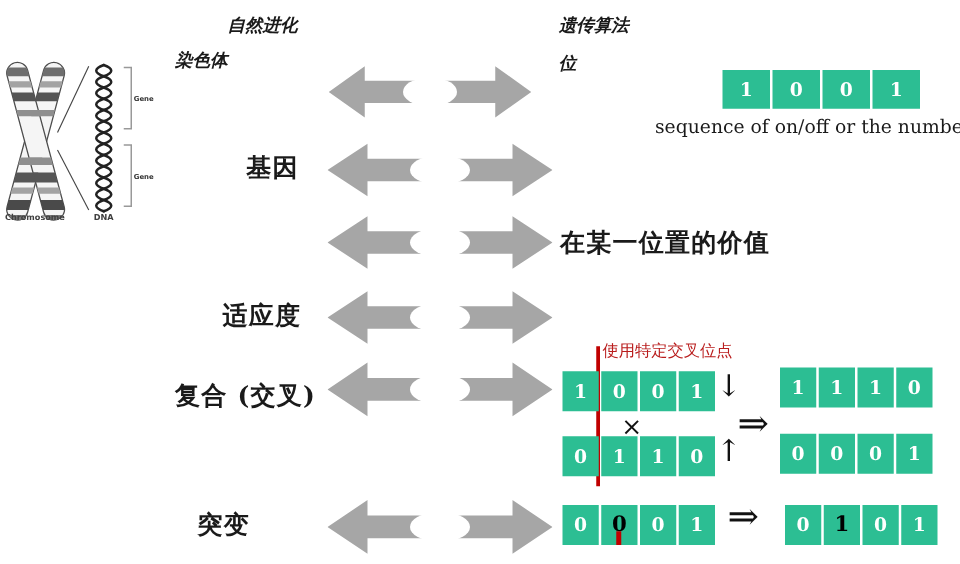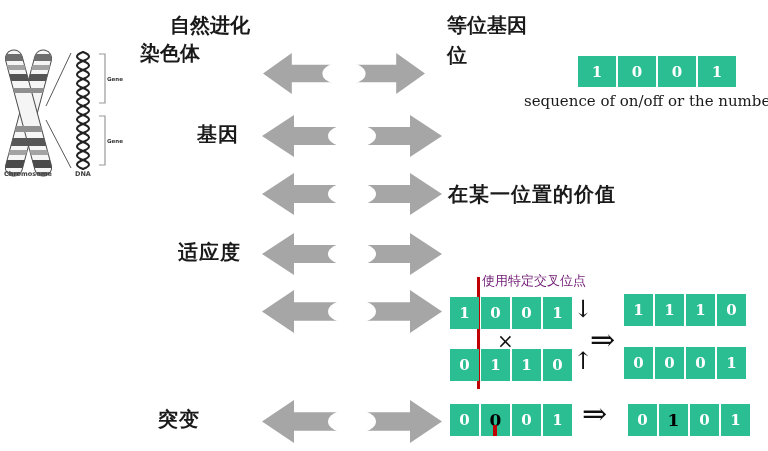--- a/index.html
+++ b/index.html
@@ -1,24 +1,24 @@
 <!DOCTYPE html>
 <html style="--green: #2cbe93; --arrow: #a6a6a6; --red: #c00000;"><head>
 <meta charset="utf-8">
 <style>
   html,body{margin:0;padding:0;background:#fff;}
   #canvas{
     position:relative;width:768px;height:451px;background:#fff;overflow:hidden;
     font-family:"DejaVu Serif","Liberation Serif",serif;color:#1a1a1a;
   }
   .abs{position:absolute;}
-  .hdr{font-weight:bold;font-size:20px;line-height:1.25;white-space:nowrap;}
+  .hdr{font-weight:bold;font-size:14px;line-height:1.25;white-space:nowrap;font-style:italic;}
   .lbl{font-size:20px;line-height:1.2;white-space:nowrap;letter-spacing:1px;font-weight:bold;}
   .caption{font-size:15px;white-space:nowrap;}
-  .annot{font-size:13px;color:#701a75;white-space:nowrap;}
+  .annot{font-size:13px;color:#b91c1c;white-space:nowrap;}
   .seq{position:absolute;display:flex;gap:2px;}
   .cell{
     background:var(--green);color:#fff;font-weight:bold;
     display:flex;align-items:center;justify-content:center;
     font-family:"DejaVu Serif","Liberation Serif",serif;
   }
   .cell.bit{width:38px;height:31px;font-size:15px;}
   .cell.sm{width:29px;height:32px;font-size:15px;}
   .cell.mut{color:#000;font-size:17px;position:relative;}
   .redline{position:absolute;background:var(--red);}
@@ -77,21 +77,21 @@
     <path d="M97,6 h6 v49 h-6" fill="none" stroke="#999" stroke-width="1.2"></path>
     <path d="M97,68 h6 v49 h-6" fill="none" stroke="#999" stroke-width="1.2"></path>
     <text x="105" y="33" font-size="5.5" font-weight="bold" fill="#333" font-family="DejaVu Sans, sans-serif">Gene 1</text>
     <text x="105" y="95" font-size="5.5" font-weight="bold" fill="#333" font-family="DejaVu Sans, sans-serif">Gene 2</text>
     <text x="2" y="128" font-size="6.5" font-weight="bold" fill="#404040" font-family="DejaVu Sans, sans-serif">Chromosome</text>
     <text x="73" y="128" font-size="6.5" font-weight="bold" fill="#404040" font-family="DejaVu Sans, sans-serif">DNA</text>
   </svg>
 
   <div class="abs hdr" style="left:140px;top:13px;width:140px;text-align:center">自然进化</div>
   <div class="abs hdr" style="left:140px;top:41px;width:140px;text-align:left">染色体</div>
-  <div class="abs hdr" style="left:447px;top:13px">等位基因</div>
+  <div class="abs hdr" style="left:447px;top:13px">遗传算法</div>
   <div class="abs hdr" style="left:447px;top:43px">位</div>
 
   <svg class="abs" style="left:263px;top:51px;width:162px;height:45px" viewBox="0 0 180 46" preserveAspectRatio="none">
     <polygon class="arrow-poly" points="0,23 32,2 32,14 86,14 86,32 32,32 32,44"></polygon>
     <polygon class="arrow-poly" points="180,23 148,2 148,14 94,14 94,32 148,32 148,44"></polygon>
     <ellipse class="notch" cx="86" cy="23" rx="20" ry="11"></ellipse>
       <ellipse class="notch" cx="94" cy="23" rx="20" ry="11"></ellipse>
   </svg>
   <svg class="abs" style="left:262px;top:113px;width:180px;height:46px" viewBox="0 0 180 46" preserveAspectRatio="none">
     <polygon class="arrow-poly" points="0,23 32,2 32,14 86,14 86,32 32,32 32,44"></polygon>
@@ -119,20 +119,21 @@
   </svg>
   <svg class="abs" style="left:262px;top:398px;width:180px;height:47px" viewBox="0 0 180 46" preserveAspectRatio="none">
     <polygon class="arrow-poly" points="0,23 32,2 32,14 86,14 86,32 32,32 32,44"></polygon>
     <polygon class="arrow-poly" points="180,23 148,2 148,14 94,14 94,32 148,32 148,44"></polygon>
     <ellipse class="notch" cx="86" cy="23" rx="20" ry="11"></ellipse>
       <ellipse class="notch" cx="94" cy="23" rx="20" ry="11"></ellipse>
   </svg>
 
   <div class="abs lbl" style="left:197px;top:122px">基因</div>
   <div class="abs lbl" style="left:178px;top:240px">适应度</div>
+  <div class="abs lbl" style="left:140px;top:304px">复合 (交叉)</div>
   <div class="abs lbl" style="left:158px;top:407px">突变</div>
 
   <div class="abs lbl" style="left:448px;top:182px">在某一位置的价值</div>
 
   <div class="seq" style="left:578px;top:56px">
     <span class="cell bit">1</span>
     <span class="cell bit">0</span>
     <span class="cell bit">0</span>
     <span class="cell bit">1</span>
   </div>

